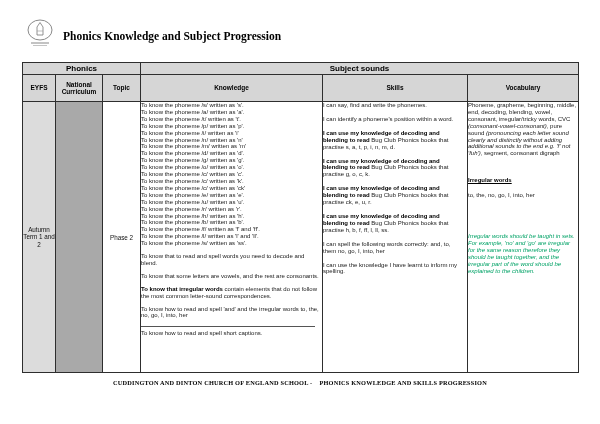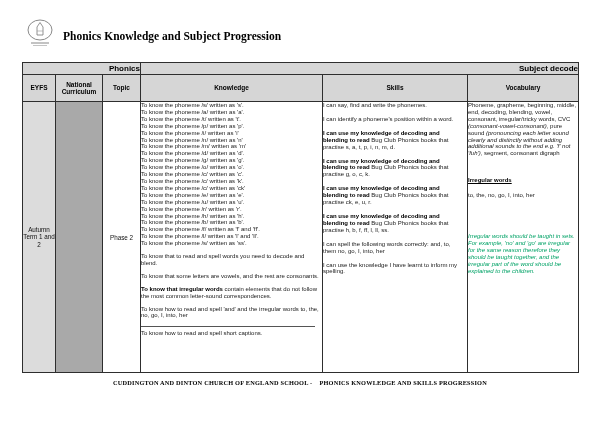--- a/index.html
+++ b/index.html
@@ -11,21 +11,21 @@
   .title {
     position:absolute; left:63px; top:30px; margin:0;
     font-family:"Liberation Serif", serif; font-weight:bold; font-size:11.5px; color:#000;
   }
   table.main {
     position:absolute; left:22px; top:62px; width:556px;
     border-collapse:collapse; table-layout:fixed;
   }
   table.main th, table.main td { border:1px solid #2e2e2e; padding:0; }
   .gh {
-    background:#d6d6d6; font-size:8px; font-weight:bold; text-align:right;
+    background:#d6d6d6; font-size:8px; font-weight:bold; text-align:center;
     padding:2px 5px; height:11px; color:#000;
   }
   .ch {
     background:#d6d6d6; font-size:6.5px; font-weight:bold; text-align:center;
     vertical-align:middle; height:26px; padding:1px; line-height:7.5px; color:#000;
   }
   .row-body td { vertical-align:top; height:270px; }
   .cell-eyfs {
     background:#dcdcdc; vertical-align:middle !important; text-align:center;
     font-size:6.3px; line-height:7.5px;
@@ -71,21 +71,21 @@
       <col style="width:33px">
         <col style="width:47px">
         <col style="width:38px">
       <col style="width:182px">
         <col style="width:145px">
         <col style="width:111px">
     </colgroup>
     <tbody>
       <tr>
         <th class="gh" colspan="3">Phonics</th>
-        <th class="gh" colspan="3">Subject decode</th>
+        <th class="gh" colspan="3">Subject sounds</th>
       </tr>
       <tr>
         <th class="ch">EYFS</th>
         <th class="ch">National Curriculum</th>
         <th class="ch">Topic</th>
         <th class="ch">Knowledge</th>
         <th class="ch">Skills</th>
         <th class="ch">Vocabulary</th>
       </tr>
       <tr class="row-body">

